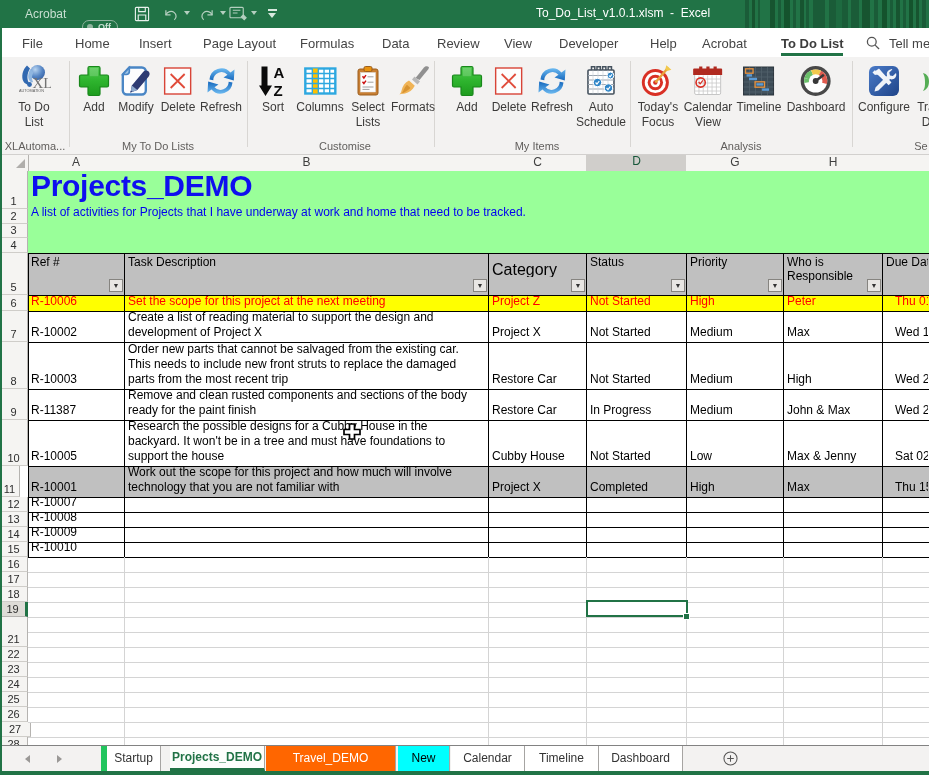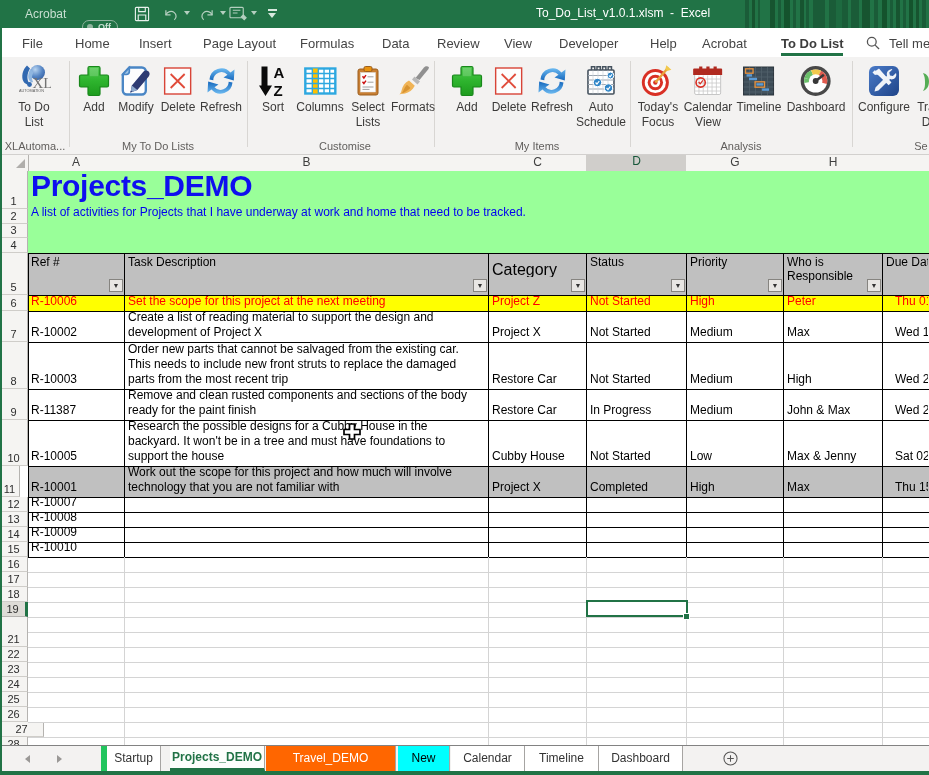--- a/index.html
+++ b/index.html
@@ -438,21 +438,21 @@
       </div>
       <div style="position:absolute;left:0;top:506px;width:28px;height:15px;background:#f5f4f2;border-right:1px solid #b5b3b0;border-bottom:1px solid #cfcdc9;display:flex;align-items:flex-end;justify-content:center;box-sizing:border-box">
         <span style="padding-bottom:1px">24</span>
       </div>
       <div style="position:absolute;left:0;top:521px;width:28px;height:15px;background:#f5f4f2;border-right:1px solid #b5b3b0;border-bottom:1px solid #cfcdc9;display:flex;align-items:flex-end;justify-content:center;box-sizing:border-box">
         <span style="padding-bottom:1px">25</span>
       </div>
       <div style="position:absolute;left:0;top:536px;width:28px;height:15px;background:#f5f4f2;border-right:1px solid #b5b3b0;border-bottom:1px solid #cfcdc9;display:flex;align-items:flex-end;justify-content:center;box-sizing:border-box">
         <span style="padding-bottom:1px">26</span>
       </div>
-      <div style="position:absolute;left:0;top:551px;width:44px;height:15px;background:#f5f4f2;border-right:1px solid #b5b3b0;border-bottom:1px solid #cfcdc9;display:flex;align-items:flex-end;justify-content:center;box-sizing:border-box">
+      <div style="position:absolute;left:0;top:551px;width:31px;height:15px;background:#f5f4f2;border-right:1px solid #b5b3b0;border-bottom:1px solid #cfcdc9;display:flex;align-items:flex-end;justify-content:center;box-sizing:border-box">
         <span style="padding-bottom:1px">27</span>
       </div>
       <div style="position:absolute;left:0;top:566px;width:28px;height:15px;background:#f5f4f2;border-right:1px solid #b5b3b0;border-bottom:1px solid #cfcdc9;display:flex;align-items:flex-end;justify-content:center;box-sizing:border-box">
         <span style="padding-bottom:1px">28</span>
       </div>
     </div>
 <div style="position:absolute;left:28px;top:16px;width:901px;height:82px;background:#99ff99"></div>
 <div style="position:absolute;left:31px;top:14px;font-size:30px;font-weight:bold;color:#0f0fef;letter-spacing:-0.3px">Projects_DEMO</div>
 <div style="position:absolute;left:31px;top:50px;font-size:12px;color:#0000f0">A list of activities for Projects that I have underway at work and home that need to be tracked.</div>
 <div style="position:absolute;left:28px;top:98px;width:901px;height:42px;background:#c0c0c0"></div>

